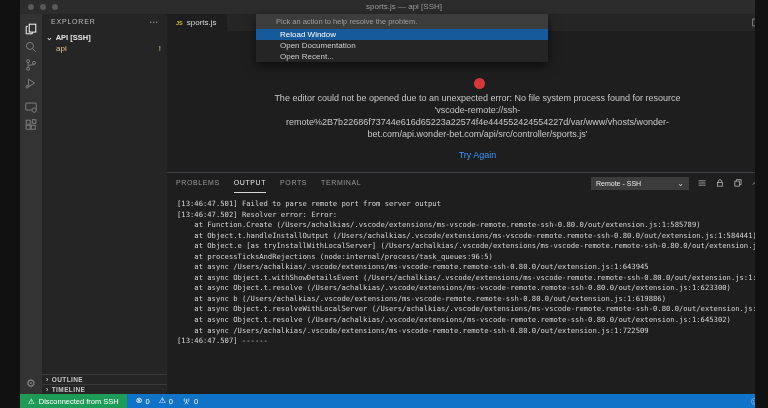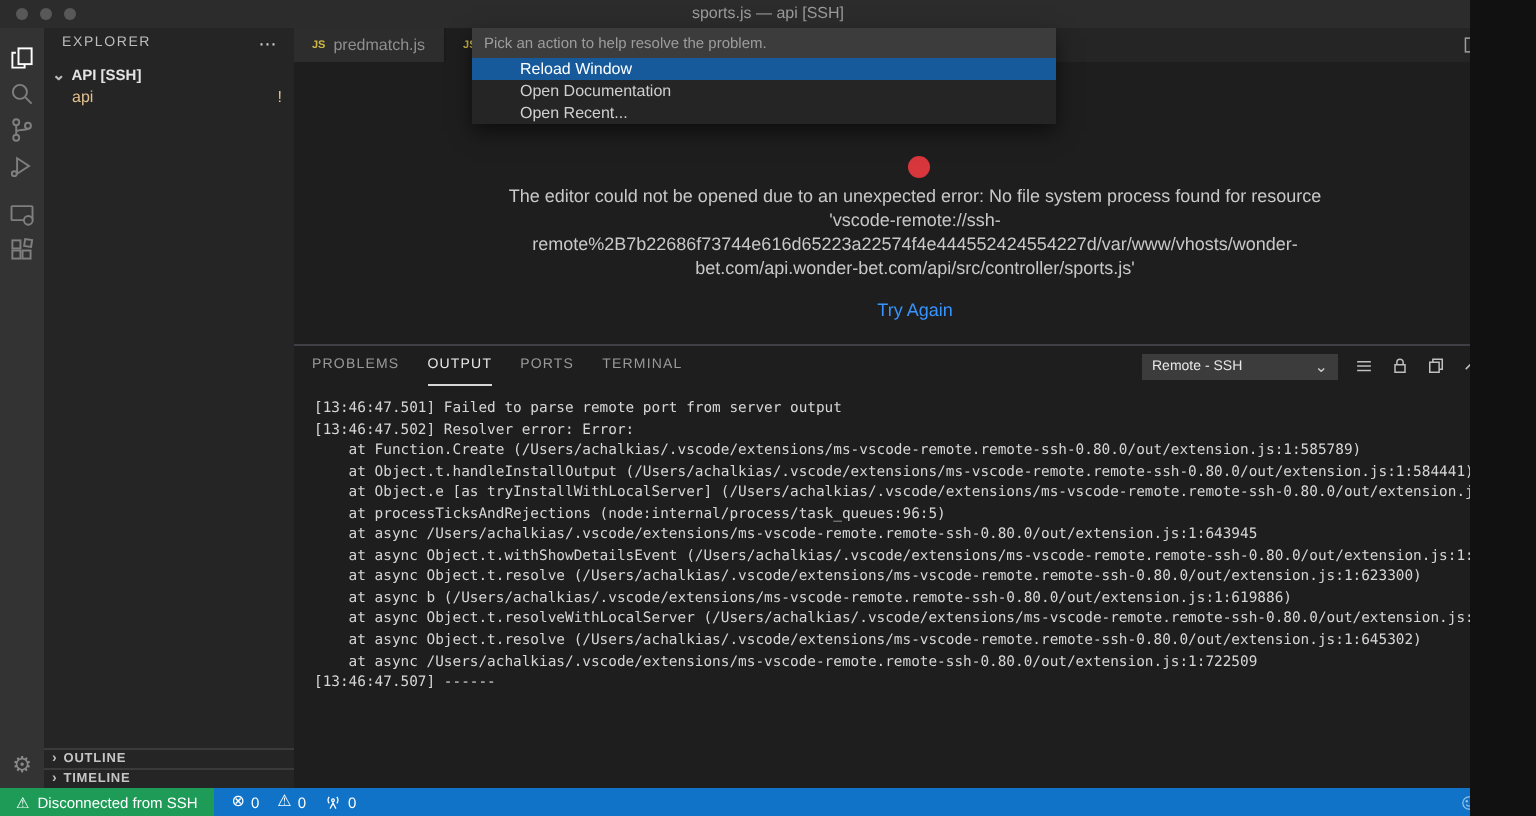--- a/index.html
+++ b/index.html
@@ -1,17 +1,17 @@
 <!DOCTYPE html>
 <html><head>
 <meta charset="utf-8">
 <style>
   html,body{margin:0;padding:0;background:#111;}
   .app{position:relative;width:735px;height:408px;background:#404040;overflow:hidden;
-       font-family:"Liberation Sans",sans-serif;-webkit-font-smoothing:antialiased;cursor:default;}
+       font-family:"Liberation Sans",sans-serif;-webkit-font-smoothing:antialiased;cursor:default;margin-left:20px;}
   
   .titlebar{position:absolute;left:0;top:0;width:768px;height:14px;background:#2c2c2d;z-index:2;}
   .lights{position:absolute;left:8px;top:4px;display:flex;gap:6px;}
   .light{width:6px;height:6px;border-radius:50%;background:#585858;}
   .win-title{text-align:center;font-size:8px;color:#9b9b9b;line-height:14px;white-space:nowrap;}
   
   .activitybar{position:absolute;left:0;top:14px;width:22px;height:380px;background:#333333;
                display:flex;flex-direction:column;align-items:center;padding-top:8px;box-sizing:border-box;}
   .ab-item{width:22px;height:14px;display:flex;align-items:center;justify-content:center;margin-bottom:4px;}
   .ab-item svg{width:14px;height:14px;stroke:#7f7f7f;fill:none;stroke-width:1.1;}
@@ -44,21 +44,21 @@
   
   .editor{position:absolute;left:147px;top:31px;width:621px;height:141px;background:#1e1e1e;}
   .err-icon{position:absolute;left:307px;top:47px;width:11px;height:11px;border-radius:50%;background:#d7363c;z-index:3;}
   .err-wrap{position:absolute;left:0;right:0;top:62px;padding:0 96px;text-align:center;
             font-size:9px;line-height:1.32;color:#c8c8c8;word-wrap:break-word;overflow-wrap:break-word;}
   .try-again{display:inline-block;margin-top:9px;color:#3794ff;font-size:9px;}
   
   .quickinput{position:absolute;left:236px;top:14px;width:292px;z-index:30;background:#252526;
               box-shadow:0 4px 10px rgba(0,0,0,.55);}
   .qi-input{display:block;width:100%;box-sizing:border-box;height:15px;background:#3c3c3c;border:0;outline:none;
-            color:#cccccc;font-size:7.5px;padding:0 6px;font-family:"Liberation Sans",sans-serif;}
+            color:#cccccc;font-size:7.5px;padding:0 20px;font-family:"Liberation Sans",sans-serif;}
   .qi-input::placeholder{color:#9d9d9d;opacity:1;}
   .qi-row{display:flex;align-items:center;height:11px;padding:0 24px;font-size:8px;color:#cfcfcf;}
   .qi-row.focused{background:#175a9c;color:#ffffff;}
   
   .panel{position:absolute;left:147px;top:172px;width:621px;height:222px;background:#1e1e1e;
          border-top:1px solid #3f3f46;box-sizing:border-box;}
   .panel-header{display:flex;align-items:center;height:20px;padding:0 9px;}
   .ptab{font-size:7px;letter-spacing:.6px;color:#9a9a9a;margin-right:14px;line-height:18px;}
   .ptab.active{color:#e8e8e8;border-bottom:1px solid #d7d7d7;}
   .panel-right{margin-left:auto;display:flex;align-items:center;gap:8px;}
@@ -155,24 +155,20 @@
         <span>OUTLINE</span>
       </div>
       <div class="sb-brow">
         <span class="sb-chev">›</span>
         <span>TIMELINE</span>
       </div>
     </div>
   </div>
 
   <div class="tabbar">
-    <div class="tab inactive">
-      <span class="jsbadge">JS</span>
-      <span>predmatch.js</span>
-    </div>
     <div class="tab active">
       <span class="jsbadge">JS</span>
       <span>sports.js</span>
     </div>
     <div class="tab-actions">
       <svg viewBox="0 0 16 16">
           <rect x="2.5" y="3" width="11" height="10"></rect>
           <path d="M8 3v10"></path>
         </svg>
       <span class="dots">⋯</span>

